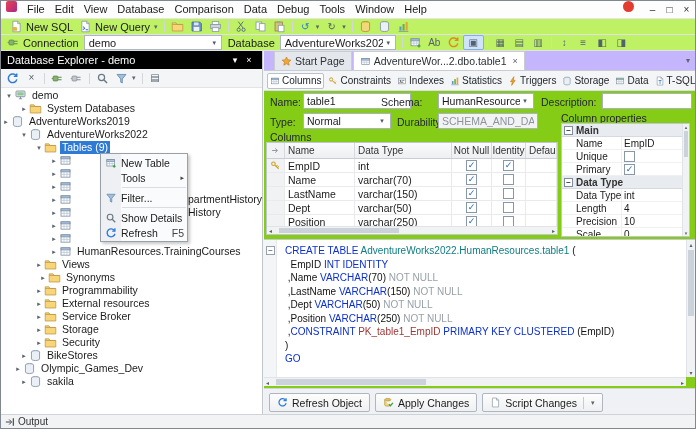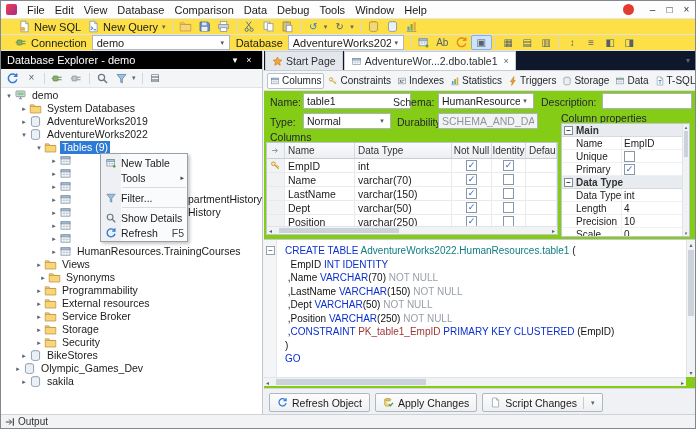--- a/index.html
+++ b/index.html
@@ -1,27 +1,27 @@
 <!DOCTYPE html>
 <html><head>
 <meta charset="utf-8">
 <style>
 *{margin:0;padding:0;box-sizing:border-box}
 body{font-family:"Liberation Sans","DejaVu Sans",sans-serif;background:#9aa0a6}
 #window{position:relative;width:696px;height:429px;background:#f2f3f5;font-size:11px;color:#1b1b1b;overflow:hidden;border:1px solid #81878e}
 
-.titlebar{position:absolute;left:0;top:0;right:0;height:18px;background:#fdfdfd;border-bottom:1px solid #e6e6e6;display:flex;align-items:center}
+.titlebar{position:absolute;left:0;top:0;right:0;height:18px;background:#fdfdfd;border-bottom:1px solid #e6e6e6;display:flex;align-items:flex-start}
 .app-icon{width:11px;height:11px;border-radius:2px;background:linear-gradient(135deg,#ef4050,#a62a88);margin:0 5px;flex:none}
 #menubar{display:flex}
 .menu-item{padding:2px 5px;white-space:nowrap}
 .spacer{flex:1}
 .badge{width:11px;height:11px;border-radius:50%;background:#e23b30;margin-right:10px;flex:none}
 .win-btn{width:17px;text-align:center;color:#333;font-size:10px;line-height:17px}
 
-.toolbar{position:absolute;left:0;right:0;display:flex;align-items:center;background:#fde047;border-bottom:1px solid #e0e2e5;padding:0 14px;overflow:hidden}
+.toolbar{position:absolute;left:0;right:0;display:flex;align-items:center;background:#bef264;border-bottom:1px solid #e0e2e5;padding:0 6px;overflow:hidden}
 #toolbar1{top:18px;height:16px}
 #toolbar2{top:34px;height:16px}
 .tbtn{display:inline-flex;align-items:center;gap:3px;padding:0 3px;height:15px;border-radius:2px;white-space:nowrap}
 .tbtn.pressed{background:#cfe4fa;border:1px solid #84aedd}
 .dd{font-size:7px;color:#5a6570;margin-left:1px}
 .sep{width:1px;height:11px;background:#d3d6da;margin:0 3px;flex:none}
 .ic{display:inline-flex;width:13px;height:13px;align-items:center;justify-content:center;line-height:1;flex:none}
 .ic svg{width:13px;height:13px;display:block}
 .ic.small,.ic.small svg{width:11px;height:11px}
 .glyph{font-size:10px;color:#55616e}
@@ -46,21 +46,21 @@
 #ctxmenu{position:absolute;left:99px;top:152px;width:88px;background:linear-gradient(to right,#eef0f3 0,#eef0f3 20px,#fafbfc 20px);border:1px solid #99a0a8;box-shadow:2px 2px 3px rgba(0,0,0,.22);z-index:20;padding:1px 0;font-size:10.5px}
 .cm-item{display:flex;align-items:center;height:15px;padding-right:3px}
 .cm-ic{width:20px;display:flex;justify-content:center;flex:none}
 .cm-ic svg{width:12px;height:12px}
 .cm-label{flex:1;white-space:nowrap}
 .cm-shortcut{margin-left:12px;color:#444}
 .cm-sub{font-size:7px;color:#444}
 .cm-sep{height:1px;background:#d9dce0;margin:2px 1px 2px 21px}
 
 #doc{position:absolute;top:50px;left:263px;right:0;bottom:14px;background:#fff;display:flex;flex-direction:column}
-.doctabs{height:20px;background:#0f172a;border-bottom:1px solid #c9cdd3;display:flex;align-items:flex-end;padding-left:1px;flex:none}
+.doctabs{height:20px;background:#c4b5fd;border-bottom:1px solid #c9cdd3;display:flex;align-items:flex-end;padding-left:10px;flex:none}
 .doctab{display:flex;align-items:center;gap:3px;height:19px;padding:0 6px;border:1px solid #c9cdd3;border-bottom:none;background:#e4e7eb;margin-right:1px;font-size:10.5px;color:#2c3137;white-space:nowrap}
 .doctab.active{background:#fff}
 .doctab .close{font-size:9px;color:#5c6670;margin-left:3px}
 .tabchev{margin-left:auto;font-size:8px;color:#5c6670;padding:0 5px;align-self:center}
 .edtabs{height:20px;background:#f3f5f7;border-bottom:1px solid #dadde2;display:flex;align-items:center;padding:0 2px;font-size:10px;overflow:hidden;flex:none}
 .edtab{display:flex;align-items:center;gap:2px;height:16px;padding:0 2px;margin:0 1px;color:#23272c;white-space:nowrap}
 .edtab.active{background:#fff;border:1px solid #b9c2cc;border-radius:2px}
 .edtab .ic,.edtab .ic svg{width:10px;height:10px}
 #workspace{position:relative;flex:1;background:#84cc16}
 .flabel{position:absolute;font-size:10.5px;color:#24282d;white-space:nowrap}
@@ -425,21 +425,21 @@
         <div class="trow" style="padding-left:18px">
           <span class="exp">▸</span>
           <span class="ic">
             <svg viewBox="0 0 16 16">
               <path d="M1.5 3.5h4.5l1.5 2h7v8h-13z" fill="#f8d678" stroke="#c2994a"></path>
               <path d="M1.5 5.5h13" stroke="#c2994a" fill="none"></path>
             </svg>
           </span>
           <span class="lbl">System Databases</span>
         </div>
-        <div class="trow" style="padding-left:18px">
+        <div class="trow" style="">
           <span class="exp">▸</span>
           <span class="ic">
             <svg viewBox="0 0 16 16">
               <ellipse cx="8" cy="3.8" rx="5" ry="2" fill="#dde5ec" stroke="#7d8ea0"></ellipse>
               <path d="M3 3.8v8.4c0 1.1 2.2 2 5 2s5-.9 5-2V3.8" fill="#eaf0f5" stroke="#7d8ea0"></path>
             </svg>
           </span>
           <span class="lbl">AdventureWorks2019</span>
         </div>
         <div class="trow" style="padding-left:18px">
@@ -802,21 +802,21 @@
           </span>
           <span>T-SQL</span>
         </span>
       </div>
 
     <div id="workspace">
       <span class="flabel" style="left:6px;top:5px">Name:</span>
       <span class="finput" style="left:39px;top:2px;width:108px">
           <span class="cv">table1</span>
         </span>
-      <span class="flabel" style="left:129px;top:5px">Schema:</span>
+      <span class="flabel" style="left:117px;top:5px">Schema:</span>
       <span class="finput" style="left:174px;top:2px;width:96px">
           <span class="cv">HumanResources</span>
           <span class="ca">▾</span>
         </span>
       <span class="flabel" style="left:277px;top:5px">Description:</span>
       <span class="finput" style="left:338px;top:2px;width:90px">
           <span class="cv"></span>
         </span>
 
       <span class="flabel" style="left:6px;top:25px">Type:</span>

